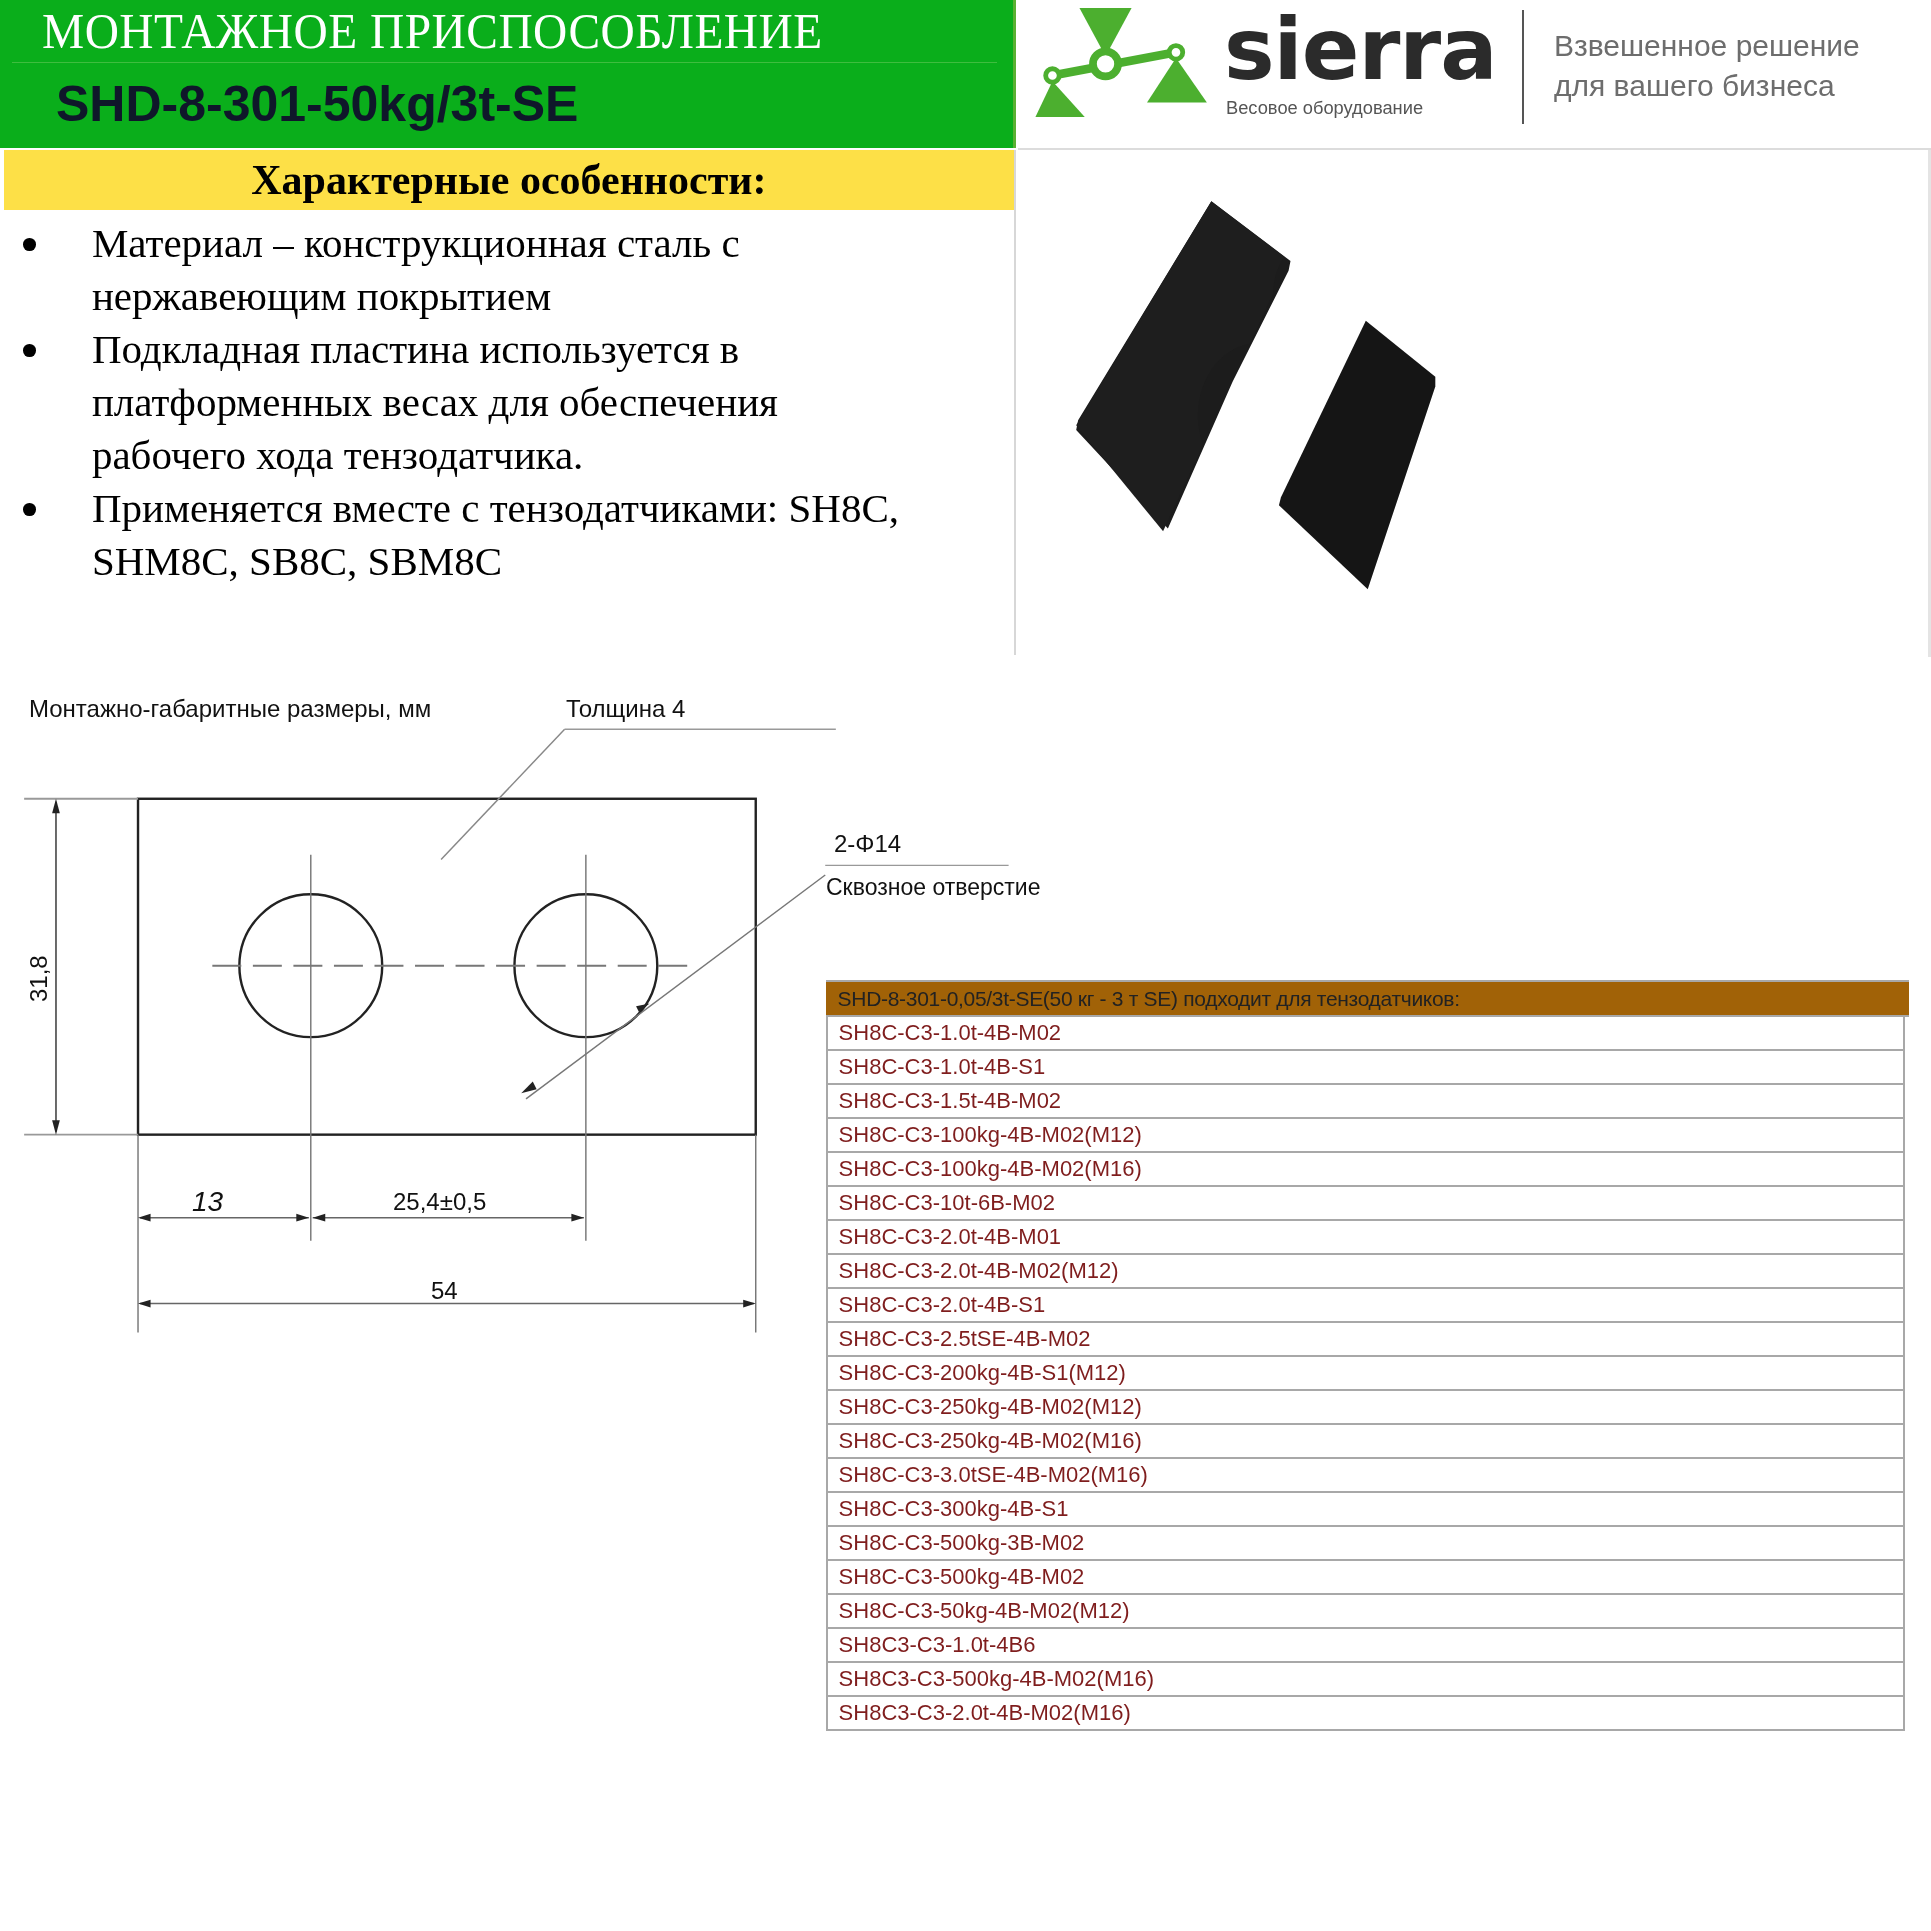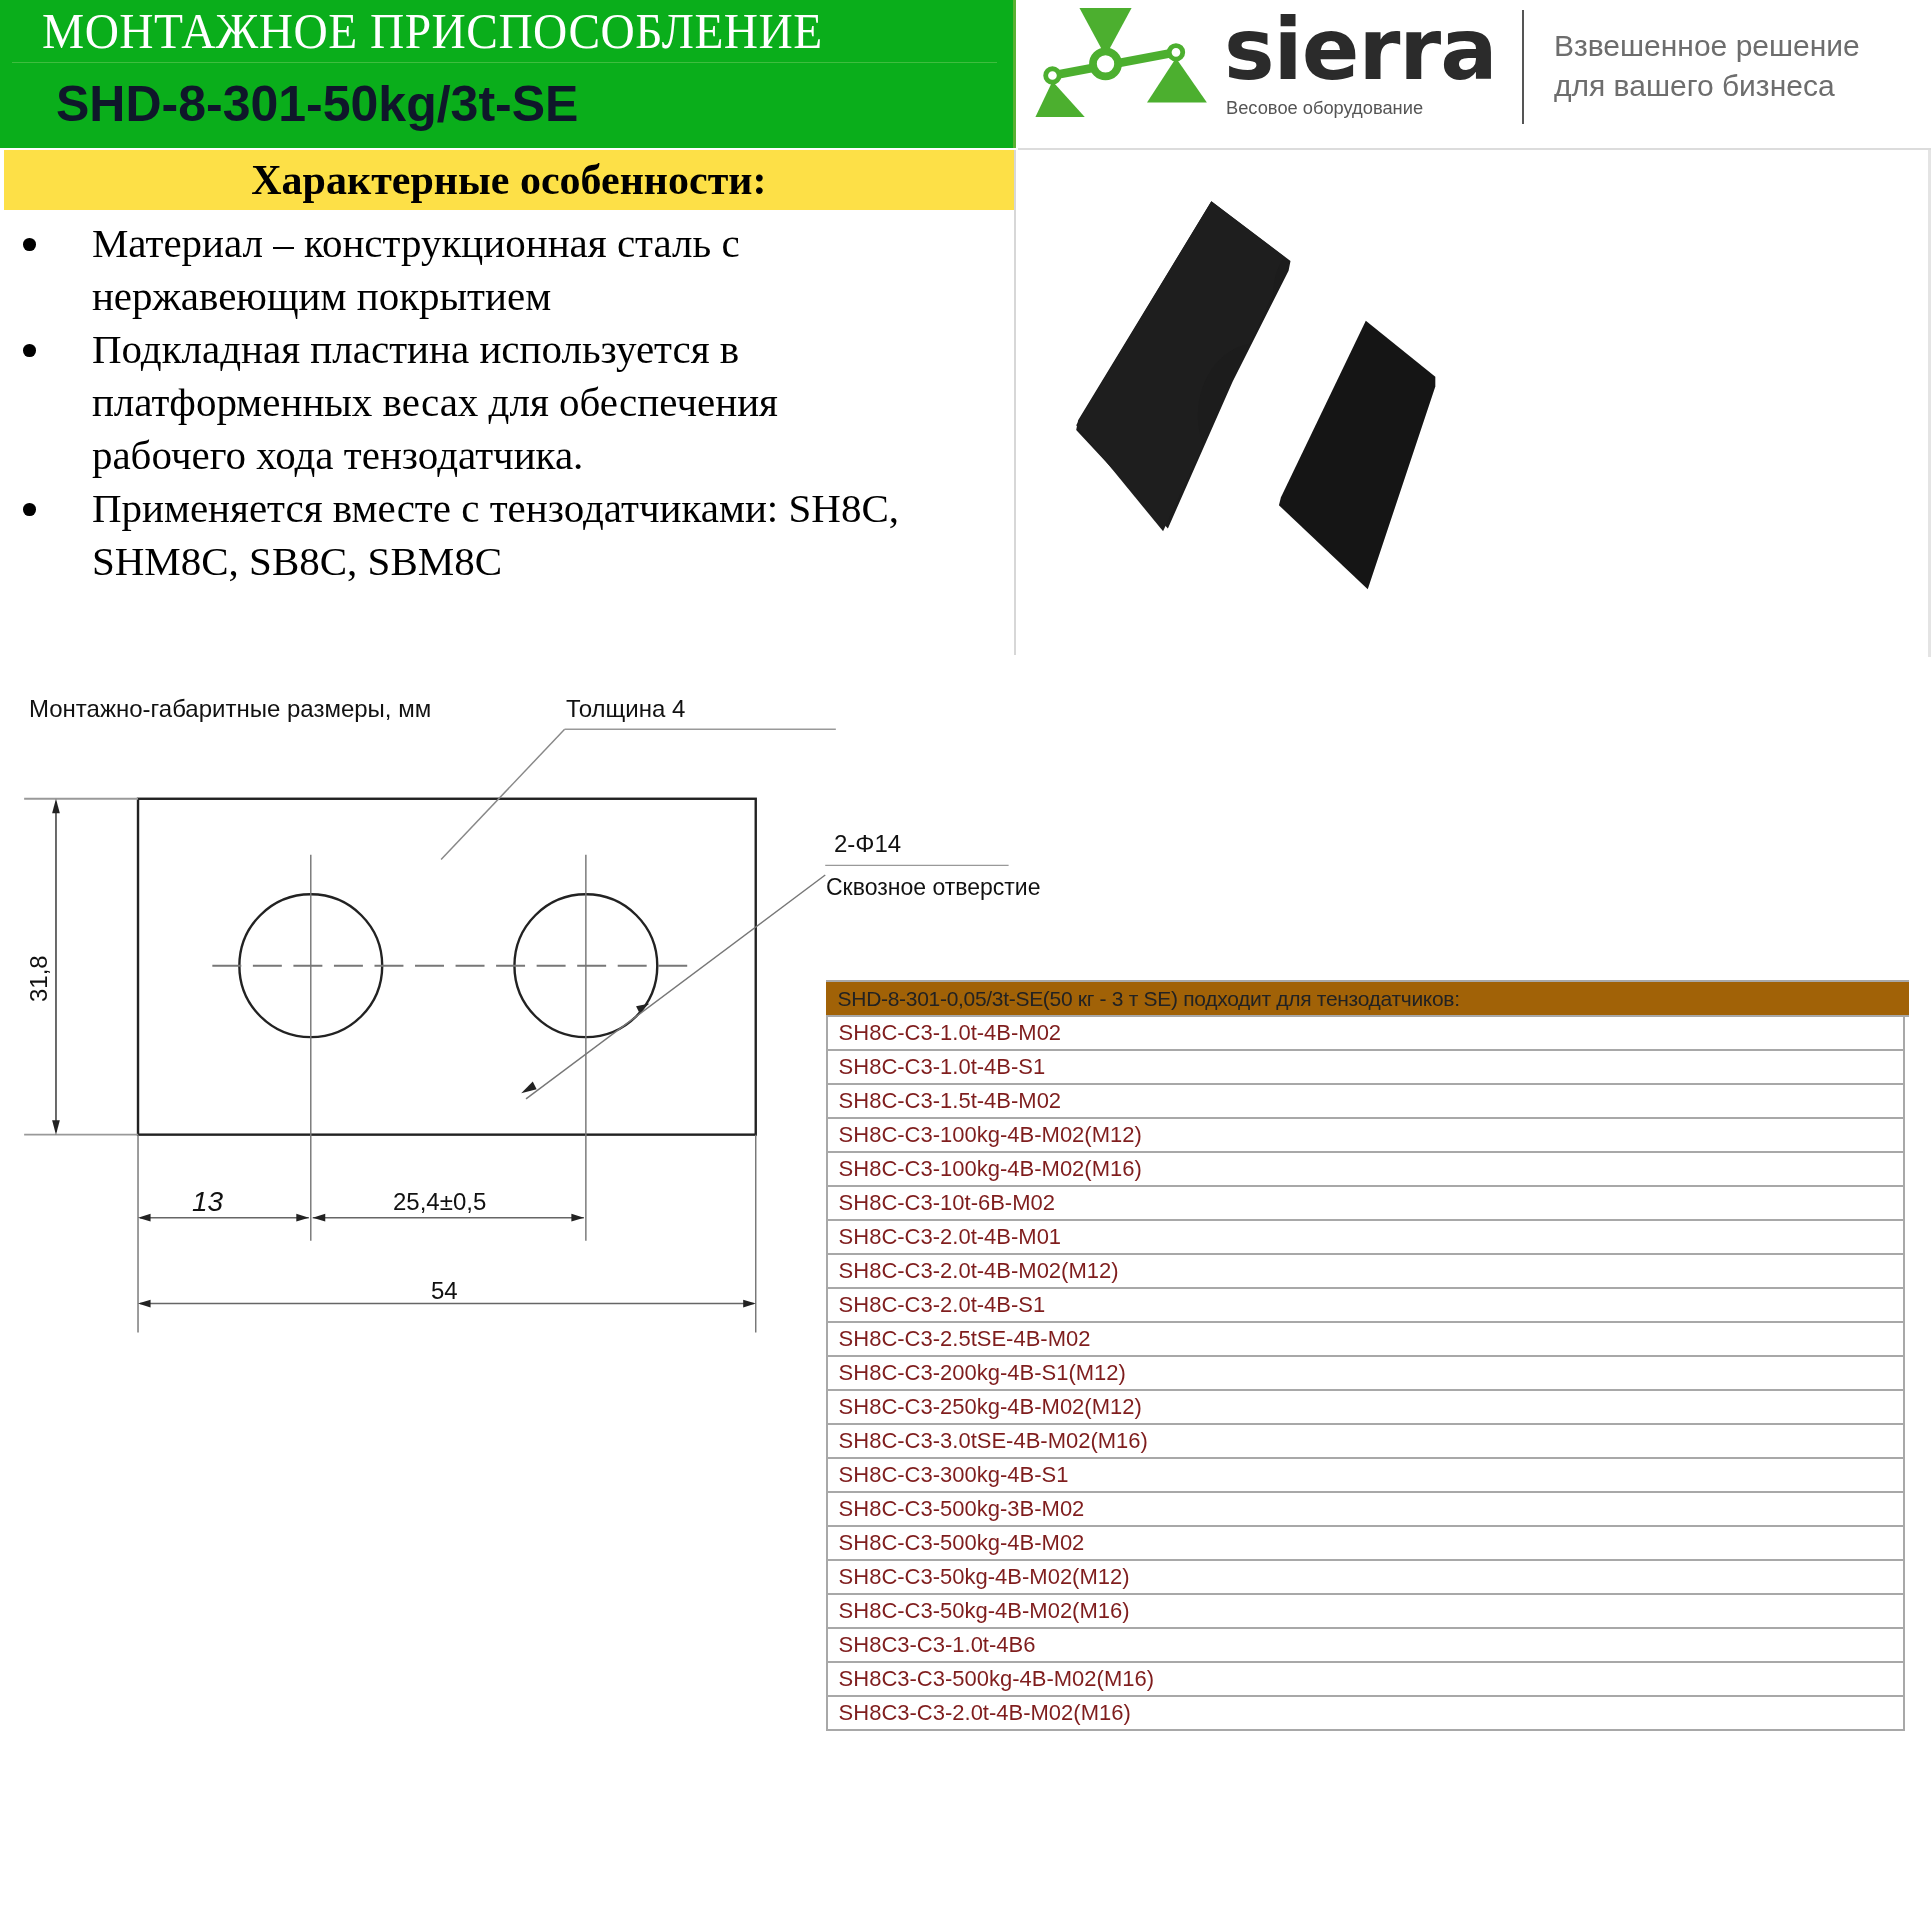--- a/index.html
+++ b/index.html
@@ -166,23 +166,23 @@
   <div class="row">SH8C-C3-1.5t-4B-M02</div>
   <div class="row">SH8C-C3-100kg-4B-M02(M12)</div>
   <div class="row">SH8C-C3-100kg-4B-M02(M16)</div>
   <div class="row">SH8C-C3-10t-6B-M02</div>
   <div class="row">SH8C-C3-2.0t-4B-M01</div>
   <div class="row">SH8C-C3-2.0t-4B-M02(M12)</div>
   <div class="row">SH8C-C3-2.0t-4B-S1</div>
   <div class="row">SH8C-C3-2.5tSE-4B-M02</div>
   <div class="row">SH8C-C3-200kg-4B-S1(M12)</div>
   <div class="row">SH8C-C3-250kg-4B-M02(M12)</div>
+  <div class="row">SH8C-C3-250kg-4B-M02(M16)</div>
   <div class="row">SH8C-C3-3.0tSE-4B-M02(M16)</div>
   <div class="row">SH8C-C3-300kg-4B-S1</div>
   <div class="row">SH8C-C3-500kg-3B-M02</div>
   <div class="row">SH8C-C3-500kg-4B-M02</div>
   <div class="row">SH8C-C3-50kg-4B-M02(M12)</div>
-  <div class="row">SH8C-C3-50kg-4B-M02(M16)</div>
   <div class="row">SH8C3-C3-1.0t-4B6</div>
   <div class="row">SH8C3-C3-500kg-4B-M02(M16)</div>
   <div class="row">SH8C3-C3-2.0t-4B-M02(M16)</div>
 </div>
 
 
 </body></html>

